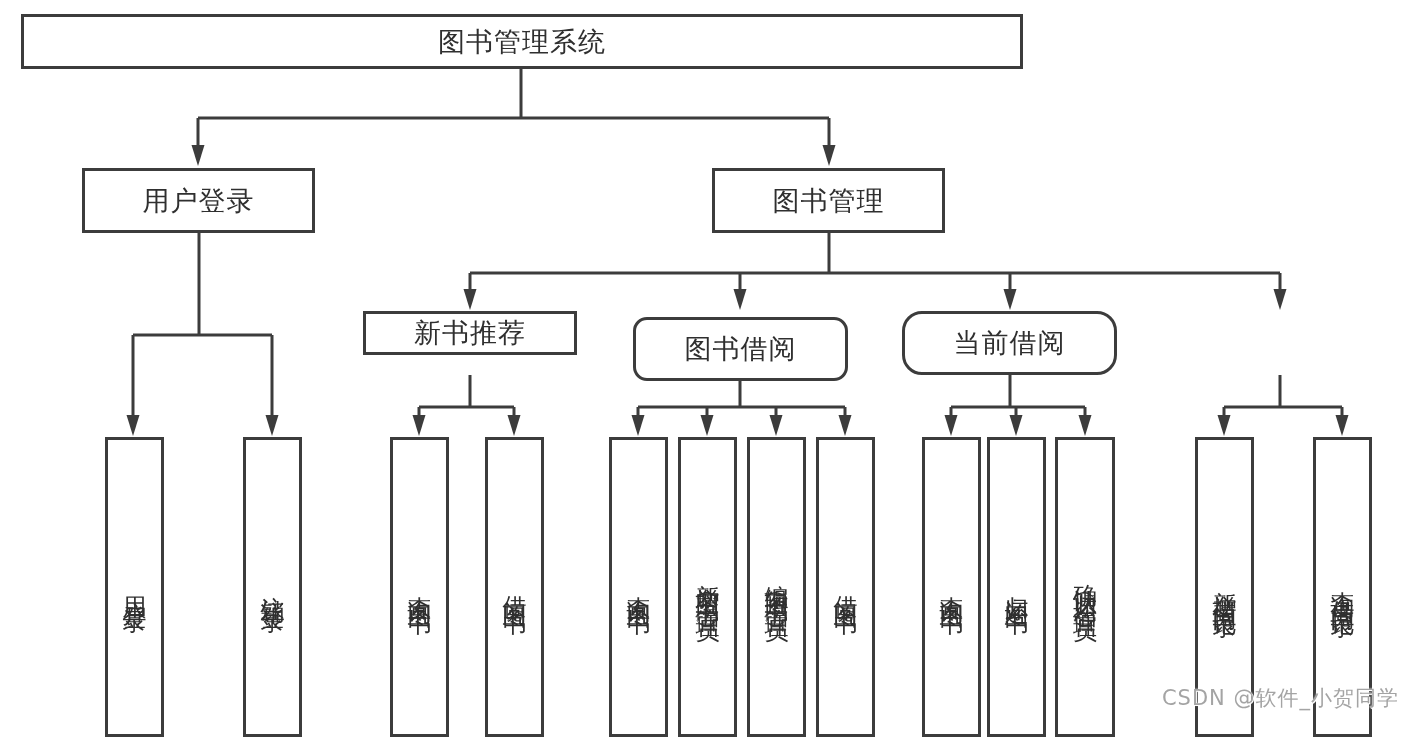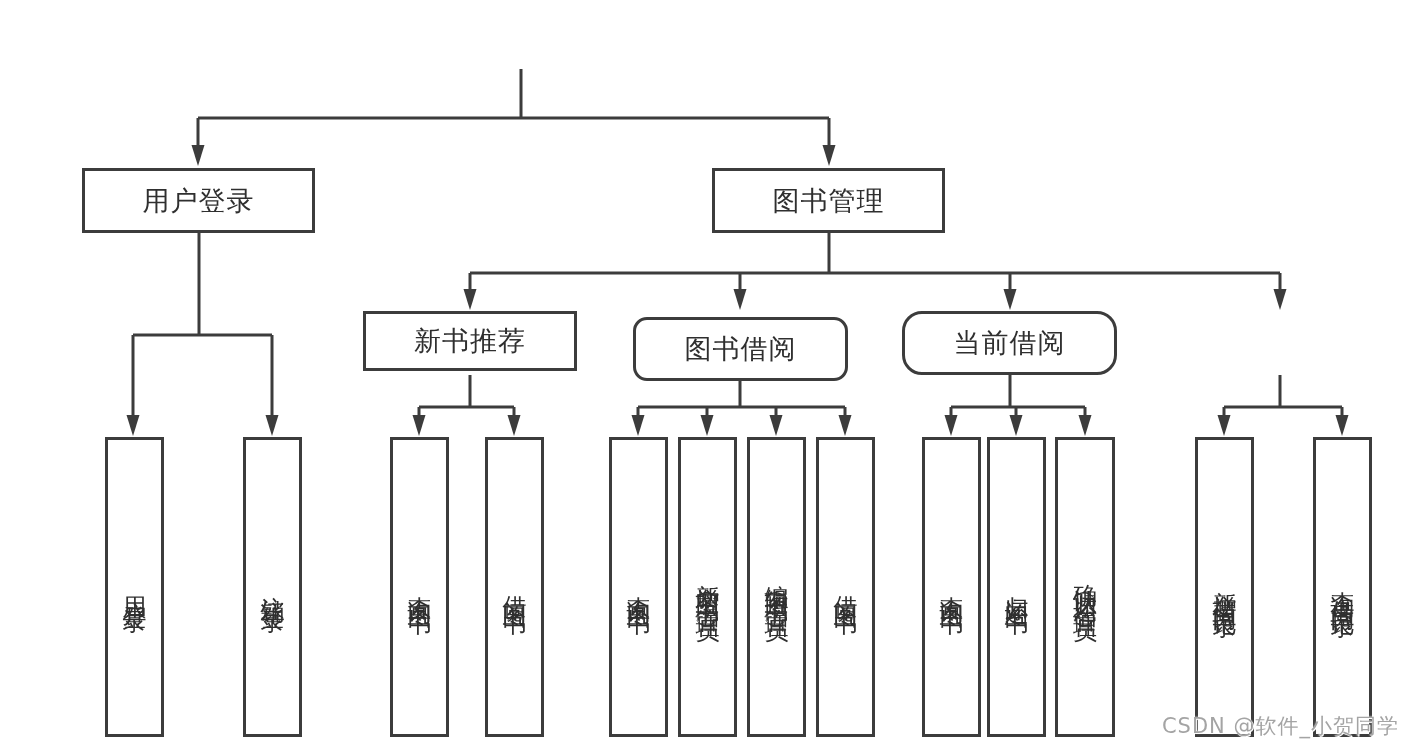--- a/index.html
+++ b/index.html
@@ -36,21 +36,21 @@
     writing-mode: vertical-rl;
     text-orientation: mixed;
     font-size: 24px;
     letter-spacing: 5px;
     line-height: 1;
     white-space: nowrap;
   }
   .watermark {
     position: absolute;
     right: 6px;
-    top: 712px;
+    top: 684px;
     font-size: 21px;
     color: #a4a4a4;
     letter-spacing: 1px;
     text-shadow: 0 0 2px #ffffff, 1px 1px 0 #ffffff;
     white-space: nowrap;
   }
 </style>
 </head>
 <body>
 
@@ -82,25 +82,26 @@
       <path d="M769.5,415 L782.5,415 L776,436 Z"></path>
       <path d="M838.5,415 L851.5,415 L845,436 Z"></path>
       <path d="M944.5,415 L957.5,415 L951,436 Z"></path>
       <path d="M1009.5,415 L1022.5,415 L1016,436 Z"></path>
       <path d="M1078.5,415 L1091.5,415 L1085,436 Z"></path>
       <path d="M1217.5,415 L1230.5,415 L1224,436 Z"></path>
       <path d="M1335.5,415 L1348.5,415 L1342,436 Z"></path>
     </g>
   </svg>
 
+  <div class="box hbox" style="left:21px; top:14px; width:1002px; height:55px;">图书管理系统</div>
 
   <div class="box hbox" style="left:82px; top:168px; width:233px; height:65px;">用户登录</div>
   <div class="box hbox" style="left:712px; top:168px; width:233px; height:65px;">图书管理</div>
 
-  <div class="box hbox" style="left:363px; top:311px; width:214px; height:60px;">新书推荐</div>
+  <div class="box hbox" style="left:363px; top:311px; width:214px; height:44px;">新书推荐</div>
   <div class="box hbox" style="left:633px; top:317px; width:215px; height:64px;border-radius:14px;">图书借阅</div>
   <div class="box hbox" style="left:902px; top:311px; width:215px; height:64px;border-radius:20px;">当前借阅</div>
 
   <div class="box vbox" style="left:105px; top:437px; width:59px; height:300px;">用户登录</div>
   <div class="box vbox" style="left:243px; top:437px; width:59px; height:300px;">注销登录</div>
 
   <div class="box vbox" style="left:390px; top:437px; width:59px; height:300px;">查询图书</div>
   <div class="box vbox" style="left:485px; top:437px; width:59px; height:300px;">借阅图书</div>
 
   <div class="box vbox" style="left:609px; top:437px; width:59px; height:300px;">查询图书</div>

